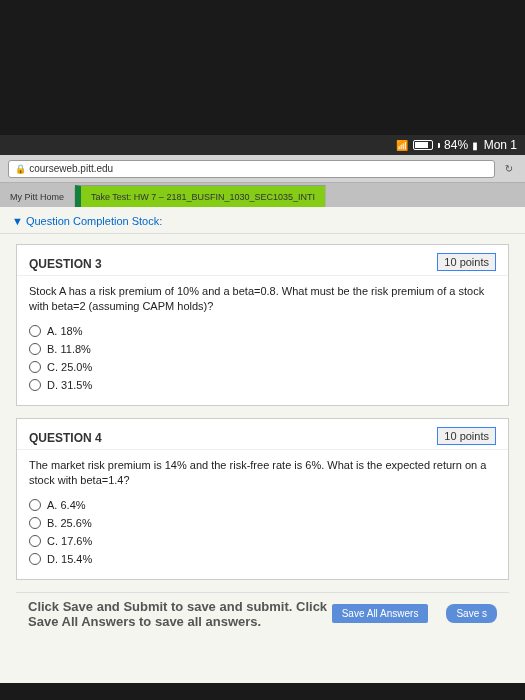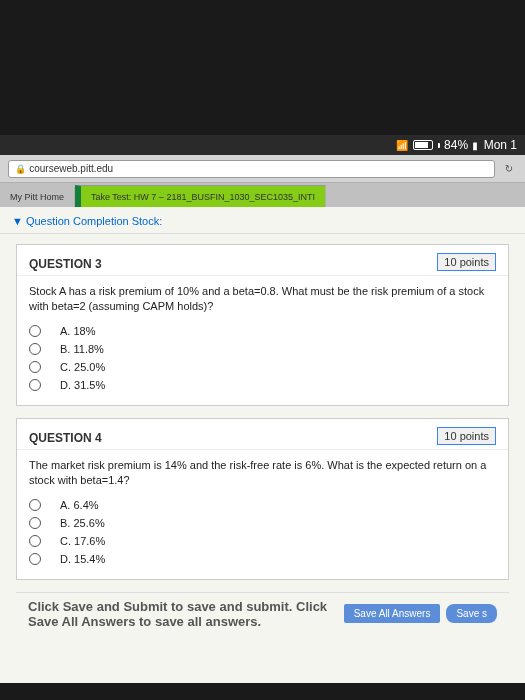--- a/index.html
+++ b/index.html
@@ -194,38 +194,37 @@
       border-radius: 50%;
       border: 1.5px solid #555;
       margin-right: 6px;
       flex-shrink: 0;
       background: #fff;
     }
 
     .answer-label {
       font-size: 11px;
       color: #222;
-      margin-left: 13px;
     }
 
     
     .footer-bar {
       background: #f5f5f0;
       padding: 6px 12px;
       border-top: 1px solid #ddd;
       font-size: 9px;
       color: #555;
       display: flex;
       justify-content: space-between;
       align-items: center;
     }
 
     .footer-buttons {
       display: flex;
-      gap: 6px;
+      gap: 18px;
     }
 
     .btn-save-all {
       background: #5b8dd9;
       color: #fff;
       border: none;
       padding: 4px 10px;
       font-size: 10px;
       cursor: pointer;
       border-radius: 2px;

